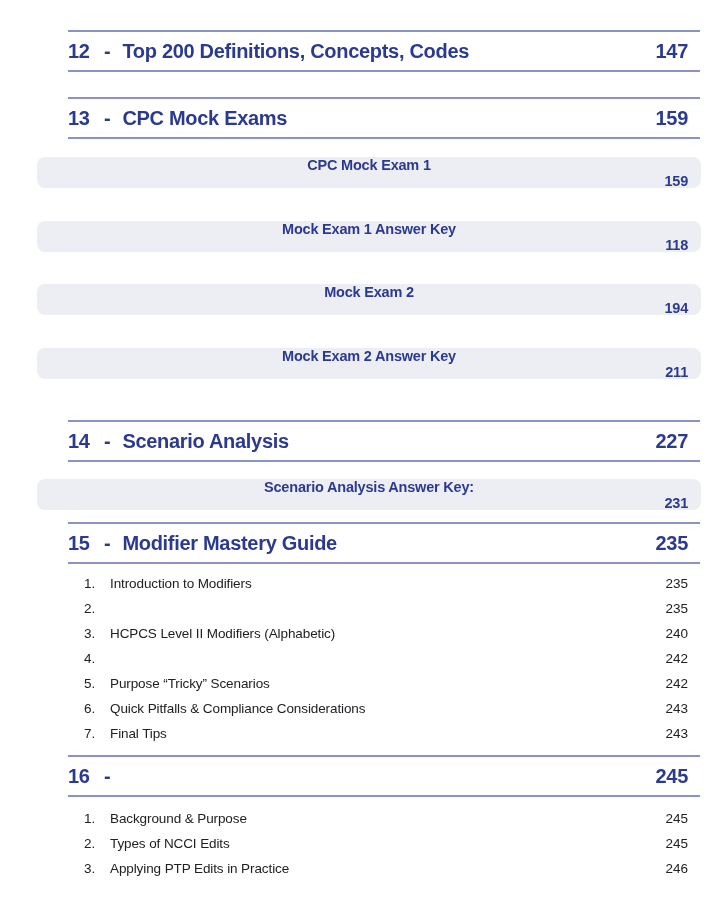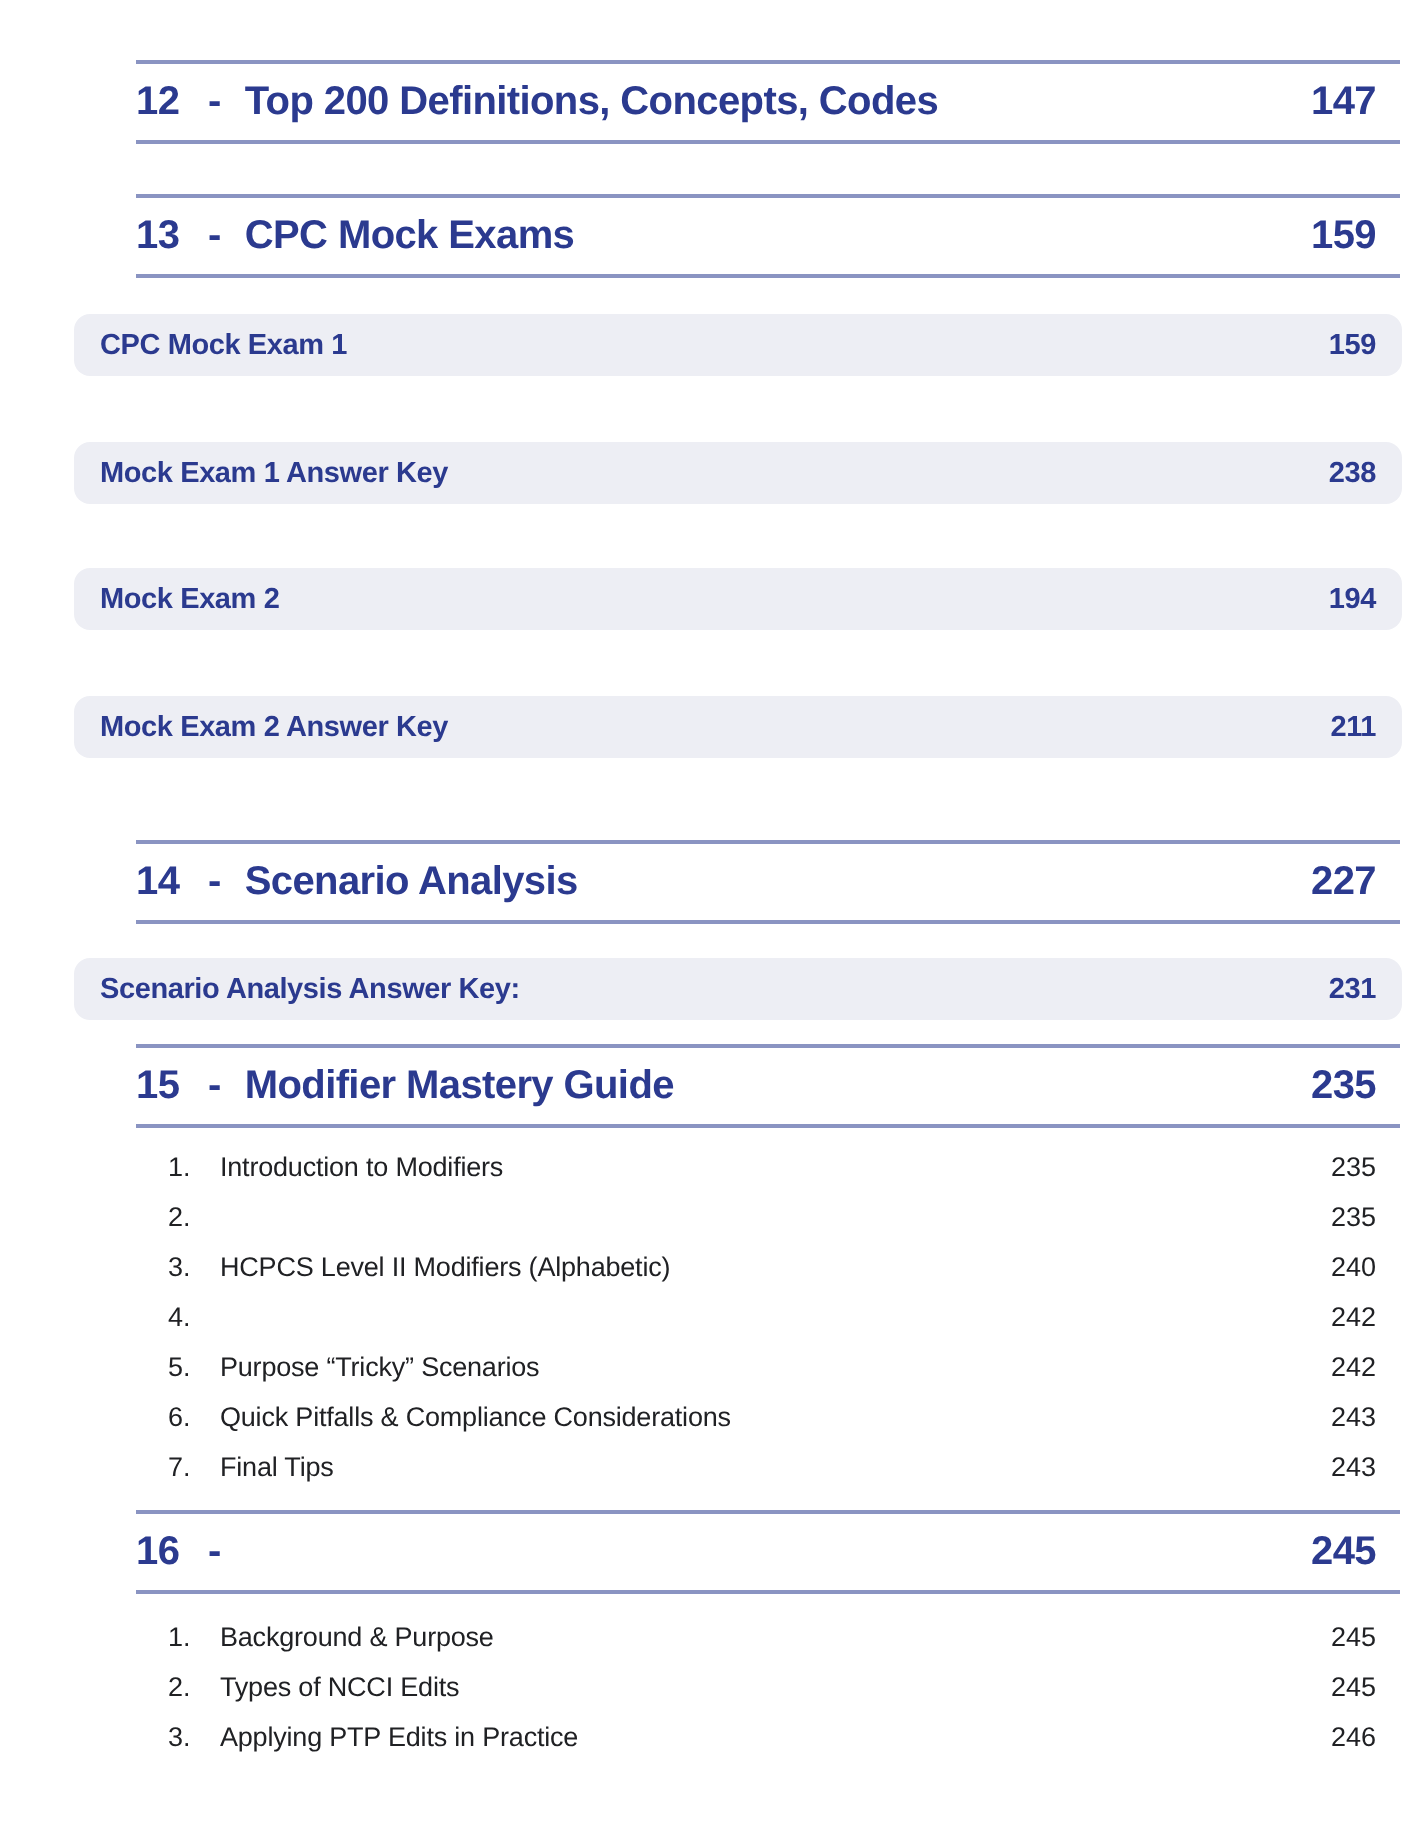--- a/index.html
+++ b/index.html
@@ -38,20 +38,21 @@
   .chapter .page{margin-left:auto;}
 
   
   .highlight{
     display:flex;align-items:center;
     margin-left:37px;margin-right:12px;
     background:var(--rowbg);
     border-radius:8px;
     height:31px;
     padding:0 13px;
+    flex-direction:column;
   }
   .highlight .title,
   .highlight .page{
     font-size:14.5px;font-weight:bold;color:var(--navy);
     letter-spacing:-0.2px;white-space:nowrap;
   }
   .highlight .page{margin-left:auto;}
 
   
   .sub{
@@ -90,21 +91,21 @@
     <span class="page">159</span>
   </div>
 
   <div class="highlight mt18">
     <span class="title">CPC Mock Exam 1</span>
     <span class="page">159</span>
   </div>
 
   <div class="highlight mt33">
     <span class="title">Mock Exam 1 Answer Key</span>
-    <span class="page">238</span>
+    <span class="page">118</span>
   </div>
 
   <div class="highlight mt32">
     <span class="title">Mock Exam 2</span>
     <span class="page">194</span>
   </div>
 
   <div class="highlight mt33">
     <span class="title">Mock Exam 2 Answer Key</span>
     <span class="page">211</span>

